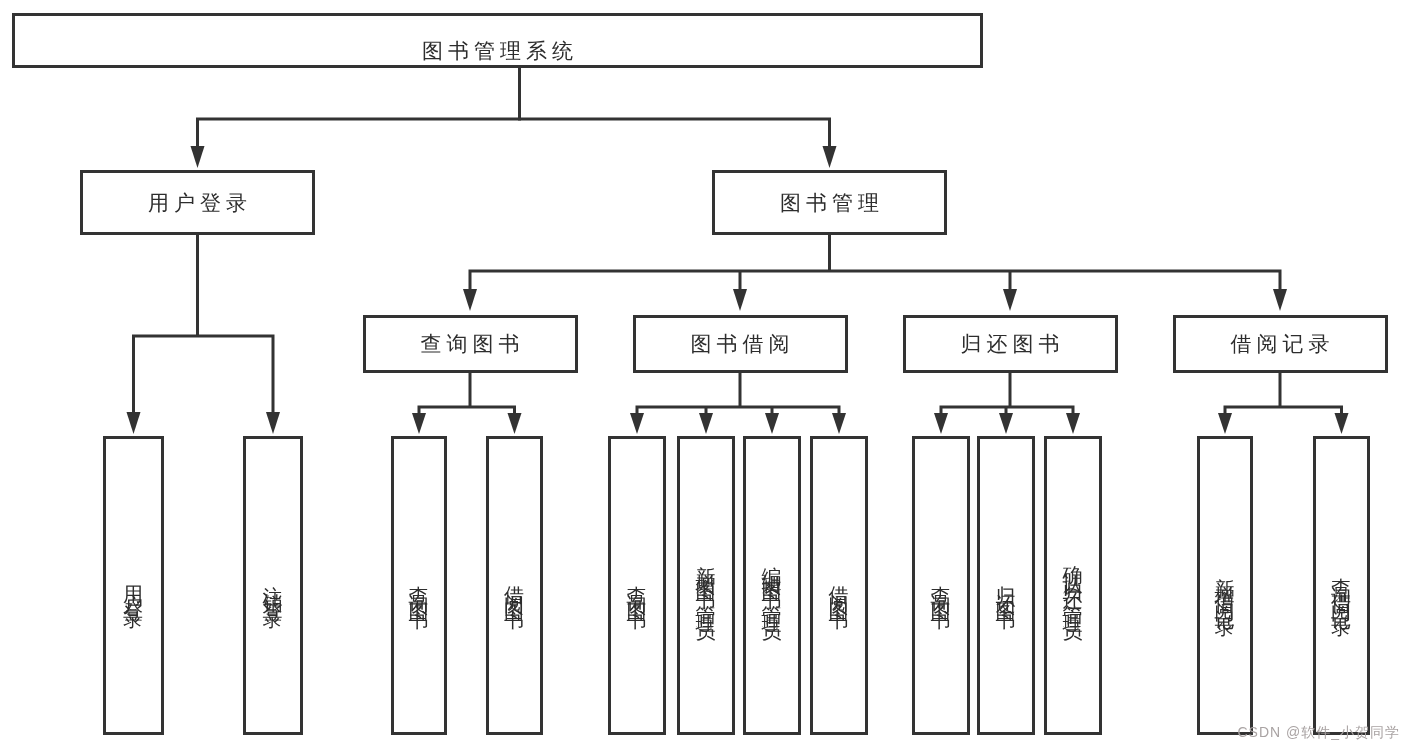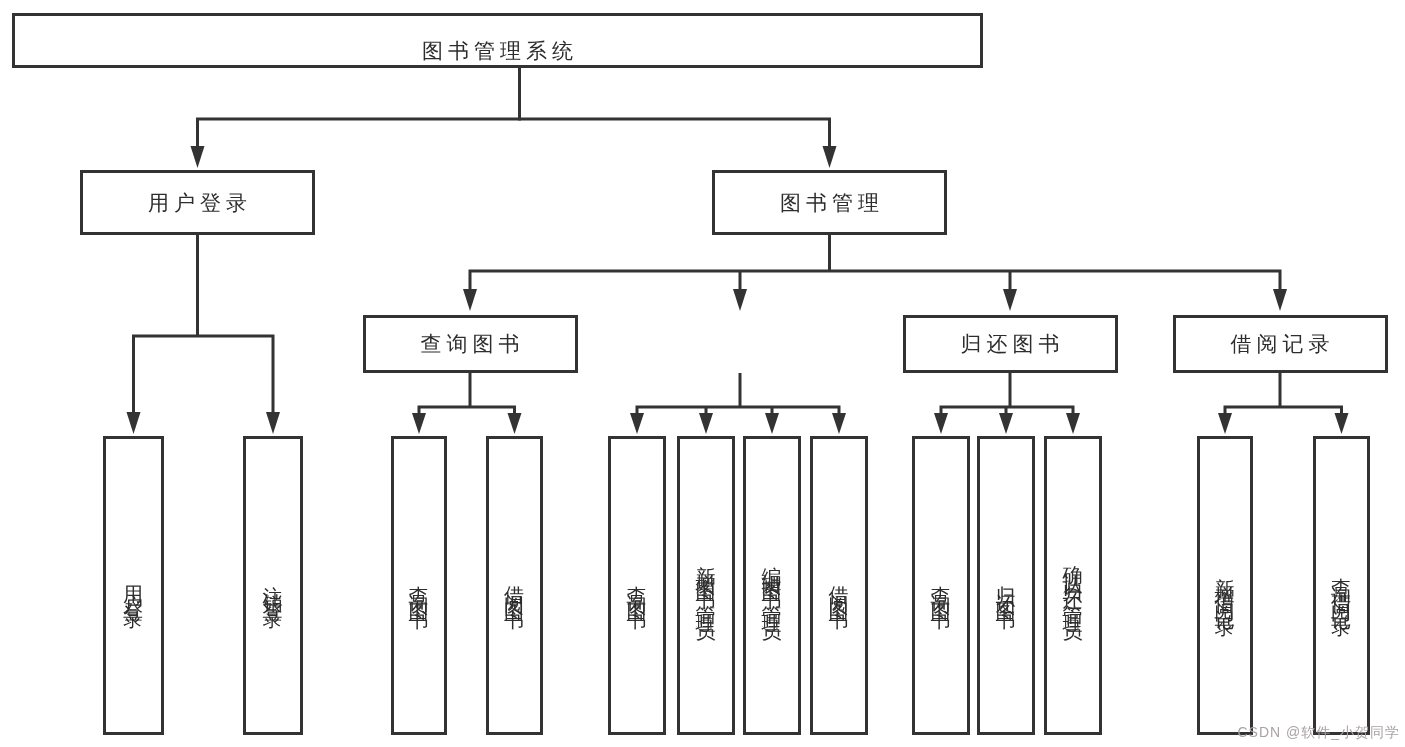--- a/index.html
+++ b/index.html
@@ -127,20 +127,23 @@
   <div class="box" style="left:80px; top:170px; width:235px; height:65px;">
     <span class="hlabel">用户登录</span>
   </div>
   <div class="box" style="left:712px; top:170px; width:235px; height:65px;text-align:center;">
     <span class="hlabel">图书管理</span>
   </div>
 
   <div class="box" style="left:362.5px; top:315px; width:215px; height:58px;">
     <span class="hlabel">查询图书</span>
   </div>
+  <div class="box" style="left:632.5px; top:315px; width:215px; height:58px;">
+    <span class="hlabel">图书借阅</span>
+  </div>
   <div class="box" style="left:902.5px; top:315px; width:215px; height:58px;">
     <span class="hlabel">归还图书</span>
   </div>
   <div class="box" style="left:1172.5px; top:315px; width:215px; height:58px;">
     <span class="hlabel">借阅记录</span>
   </div>
 
   <div class="box leaf" style="left:103px; top:436px; width:61px; height:299px;">
     <span class="vtext">用户登录</span>
   </div>

